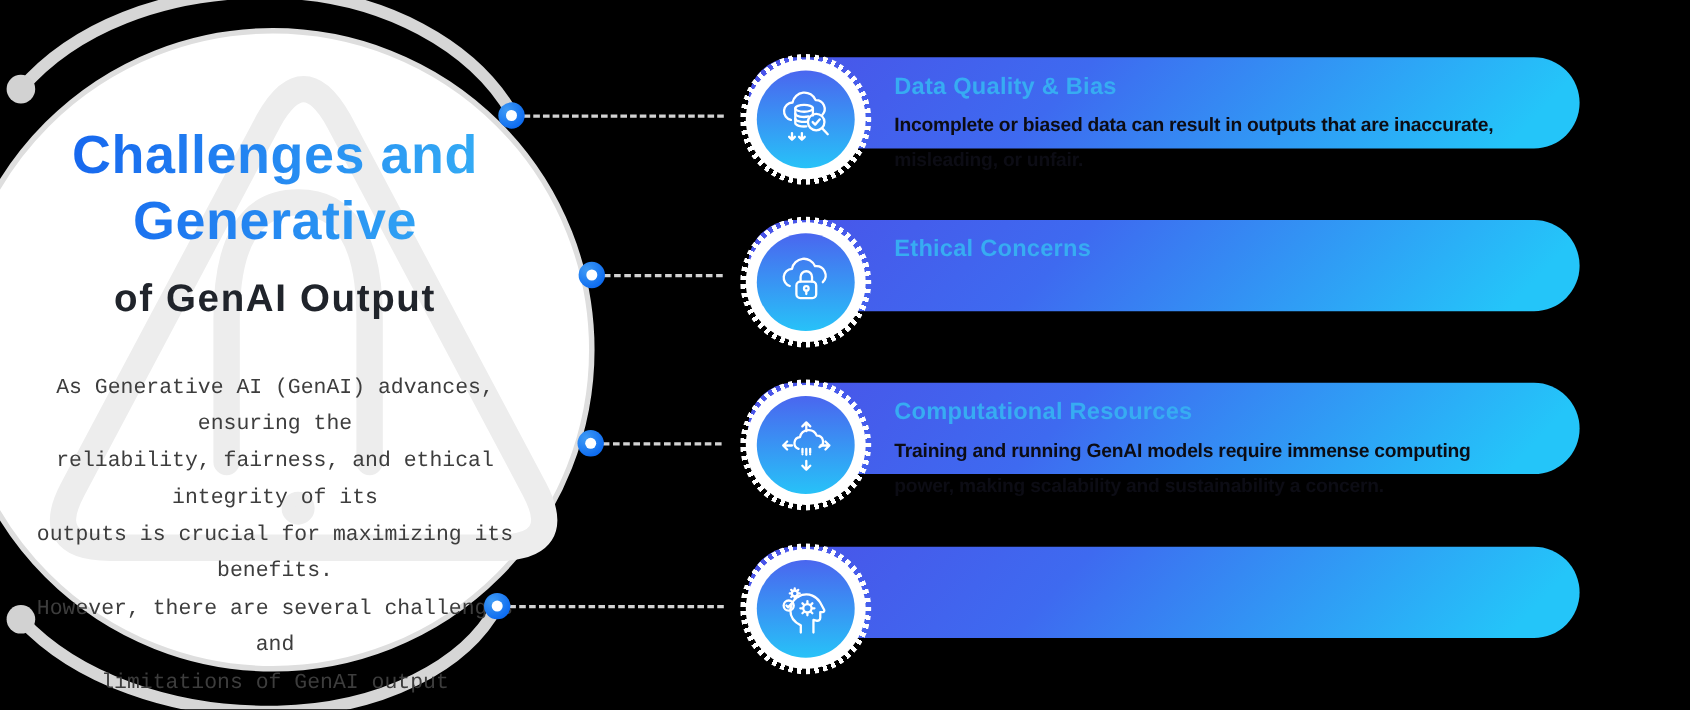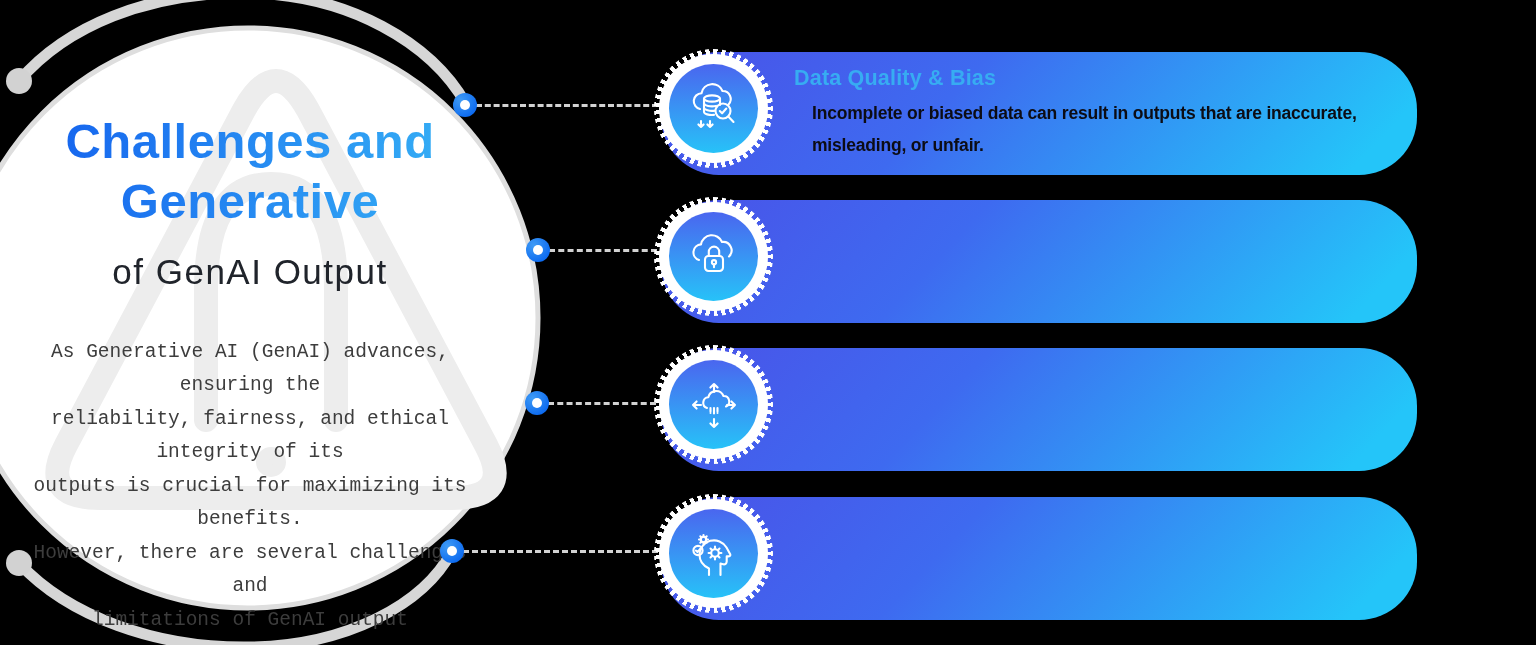--- a/index.html
+++ b/index.html
@@ -9,31 +9,31 @@
 
   
   .deco-svg { position:absolute; left:0; top:0; width:625px; height:645px; }
 
   
   .intro { position:absolute; left:18px; top:112px; width:464px; text-align:center; z-index:5; }
   .intro-title { font-size:49px; font-weight:800; line-height:1.22; letter-spacing:.5px;
      background:linear-gradient(94deg,#1563ee 5%,#36b0f5 95%);
      -webkit-background-clip:text; background-clip:text;
      -webkit-text-fill-color:transparent; color:transparent; }
-  .intro-subtitle { margin-top:20px; font-size:35px; font-weight:400; letter-spacing:1.5px; color:#20242b; }
+  .intro-subtitle { margin-top:20px; font-size:35px; font-weight:700; letter-spacing:1.5px; color:#20242b; }
   .intro-desc { margin-top:44px; font-size:19.5px; line-height:1.72; color:#3d3d3d; white-space:pre-line;font-family:Liberation Mono, monospace; }
 
   
-  .card { position:absolute; left:661px; width:756px; height:123px; border-radius:58px;
+  .card { position:absolute; left:680px; width:756px; height:83px; border-radius:58px;
           background:linear-gradient(133deg,#4a52e8 0%,#3e6af0 38%,#24c5f9 92%);
           z-index:2; }
   .card-text { position:absolute; left:133px; top:13px; width:640px; }
   .card-title { font-size:21.5px; font-weight:800; letter-spacing:.2px; color:#37acf2; line-height:26px; }
   .card-desc { margin-top:7px; font-size:17.5px; font-weight:700; letter-spacing:-0.2px;
-               color:#0c0c14; line-height:1.8; white-space:pre-line;margin-left:18px; }
+               color:#0c0c14; line-height:1.8; white-space:pre-line; }
 
   
   .badge { position:absolute; left:-7px; top:-3px; width:119px; height:119px; border-radius:50%;
      background:repeating-conic-gradient(#ffffff 0deg 4deg, rgba(255,255,255,0) 4deg 8deg);
      z-index:4; }
   .badge-white { position:absolute; left:5px; top:5px; width:109px; height:109px;
      border-radius:50%; background:#ffffff; }
   .badge-blue { position:absolute; left:15px; top:15px; width:89px; height:89px; border-radius:50%;
      background:linear-gradient(180deg,#4a66ef 0%,#27c2f8 100%);
      display:flex; align-items:center; justify-content:center; }
@@ -122,38 +122,44 @@
         <svg viewBox="0 0 56 56">
           <path d="M13 31 a8 8 0 0 1 2-15.6 A11 11 0 0 1 36 13 a8.5 8.5 0 0 1 7 14.5"></path>
           <rect x="19" y="27" width="18" height="15" rx="3.5"></rect>
           <path d="M22.8 27 v-4.2 a5.2 5.2 0 0 1 10.4 0 V 27"></path>
           <circle cx="28" cy="33.2" r="2.1"></circle>
           <path d="M28 35.3 v 3"></path>
         </svg>
       </div>
     </div>
     <div class="card-text">
+      <h3 class="card-title">Ethical Concerns</h3>
     </div>
   </section>
 
   <section class="card" style="top:348px;">
     <div class="badge">
       <div class="badge-white"></div>
       <div class="badge-blue">
         <svg viewBox="0 0 56 56">
           <path d="M21 31 a5.5 5.5 0 0 1 1.3-10.7 A8 8 0 0 1 37.5 19 a5.5 5.5 0 0 1 2.5 10.5"></path>
           <path d="M24.5 31 v3.5 M28 31 v5.5 M31.5 31 v3.5"></path>
           <circle cx="24.5" cy="36" r="1" fill="#fff" stroke="none"></circle>
           <circle cx="31.5" cy="36" r="1" fill="#fff" stroke="none"></circle>
           <path d="M28 15 V 7 m-3.6 3.6 L28 7 l3.6 3.6"></path>
           <path d="M28 42 v 8 m-3.6-3.6 L28 50 l3.6-3.6"></path>
           <path d="M15 28 H 7 m3.6-3.6 L7 28 l3.6 3.6"></path>
           <path d="M41 28 h 8 m-3.6-3.6 L49 28 l-3.6 3.6"></path>
         </svg>
       </div>
+    </div>
+    <div class="card-text">
+      <h3 class="card-title">Computational Resources</h3>
+      <p class="card-desc">Training and running GenAI models require immense computing
+power, making scalability and sustainability a concern.</p>
     </div>
   </section>
 
   <section class="card" style="top:497px;">
     <div class="badge">
       <div class="badge-white"></div>
       <div class="badge-blue">
         <svg viewBox="0 0 56 56">
           <path d="M23 49 v-6.5 c-6-2.8-9.5-7.7-9.5-13.7 a14.5 14.5 0 0 1 27-7.3 l3.7 6.8 c.5 1-.2 2.1-1.4 2.1 h-2.1 v5.2 c0 2-1.6 3.1-3.6 2.6 l-2.6-.6 V49"></path>
           <circle cx="29" cy="27" r="3.8"></circle>

